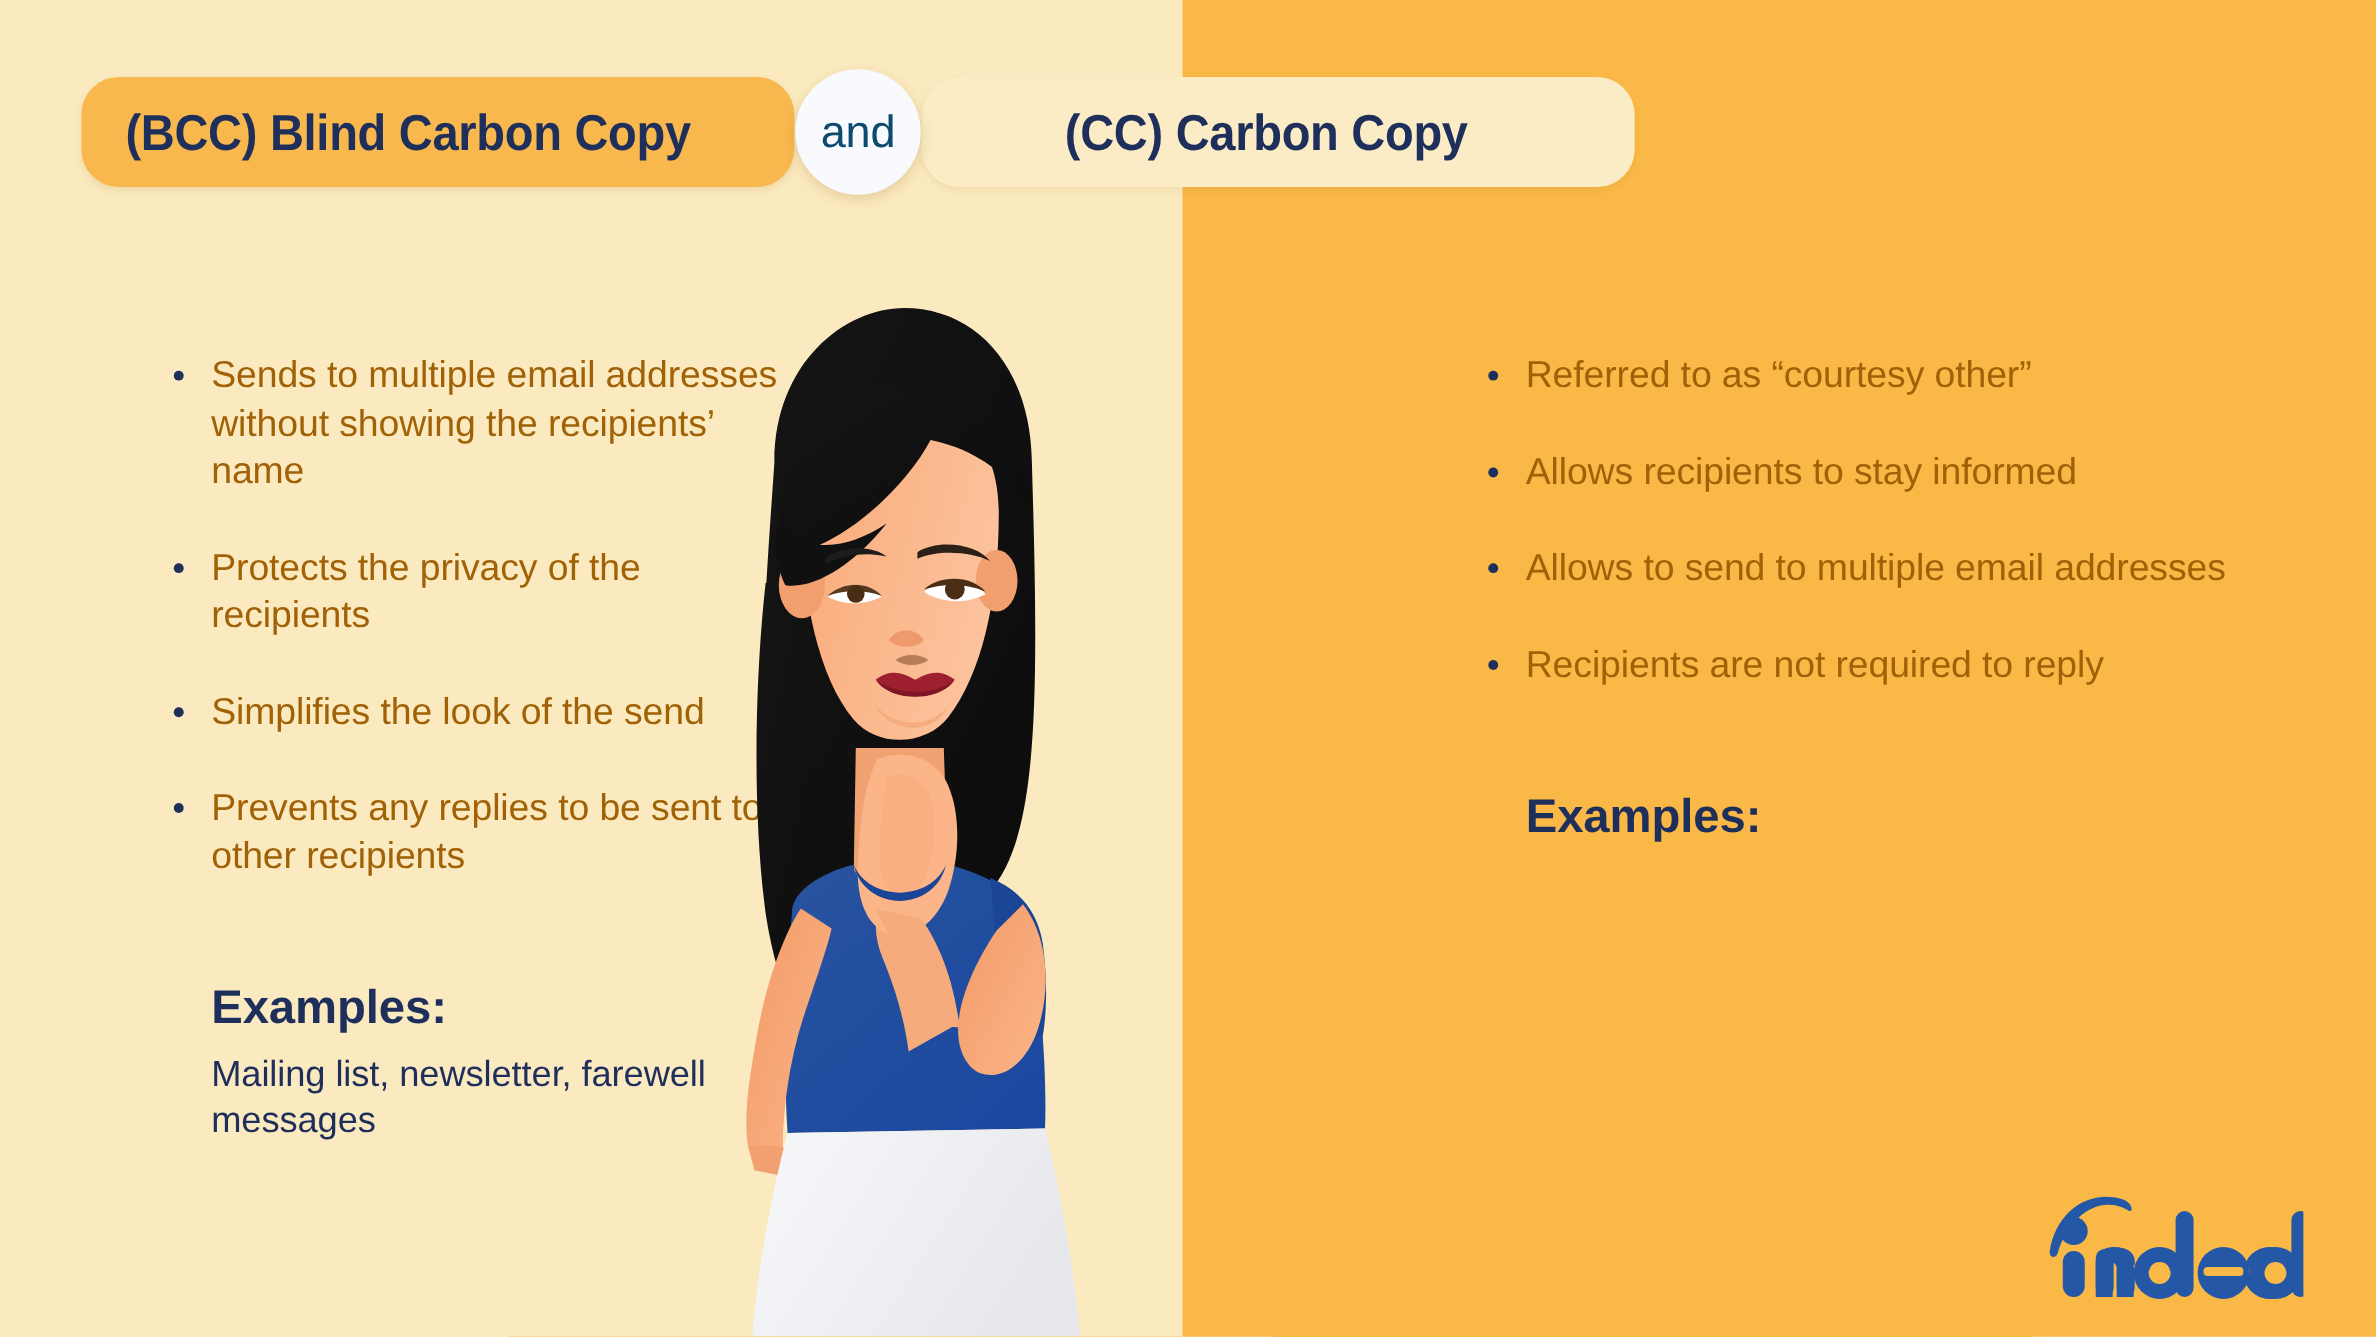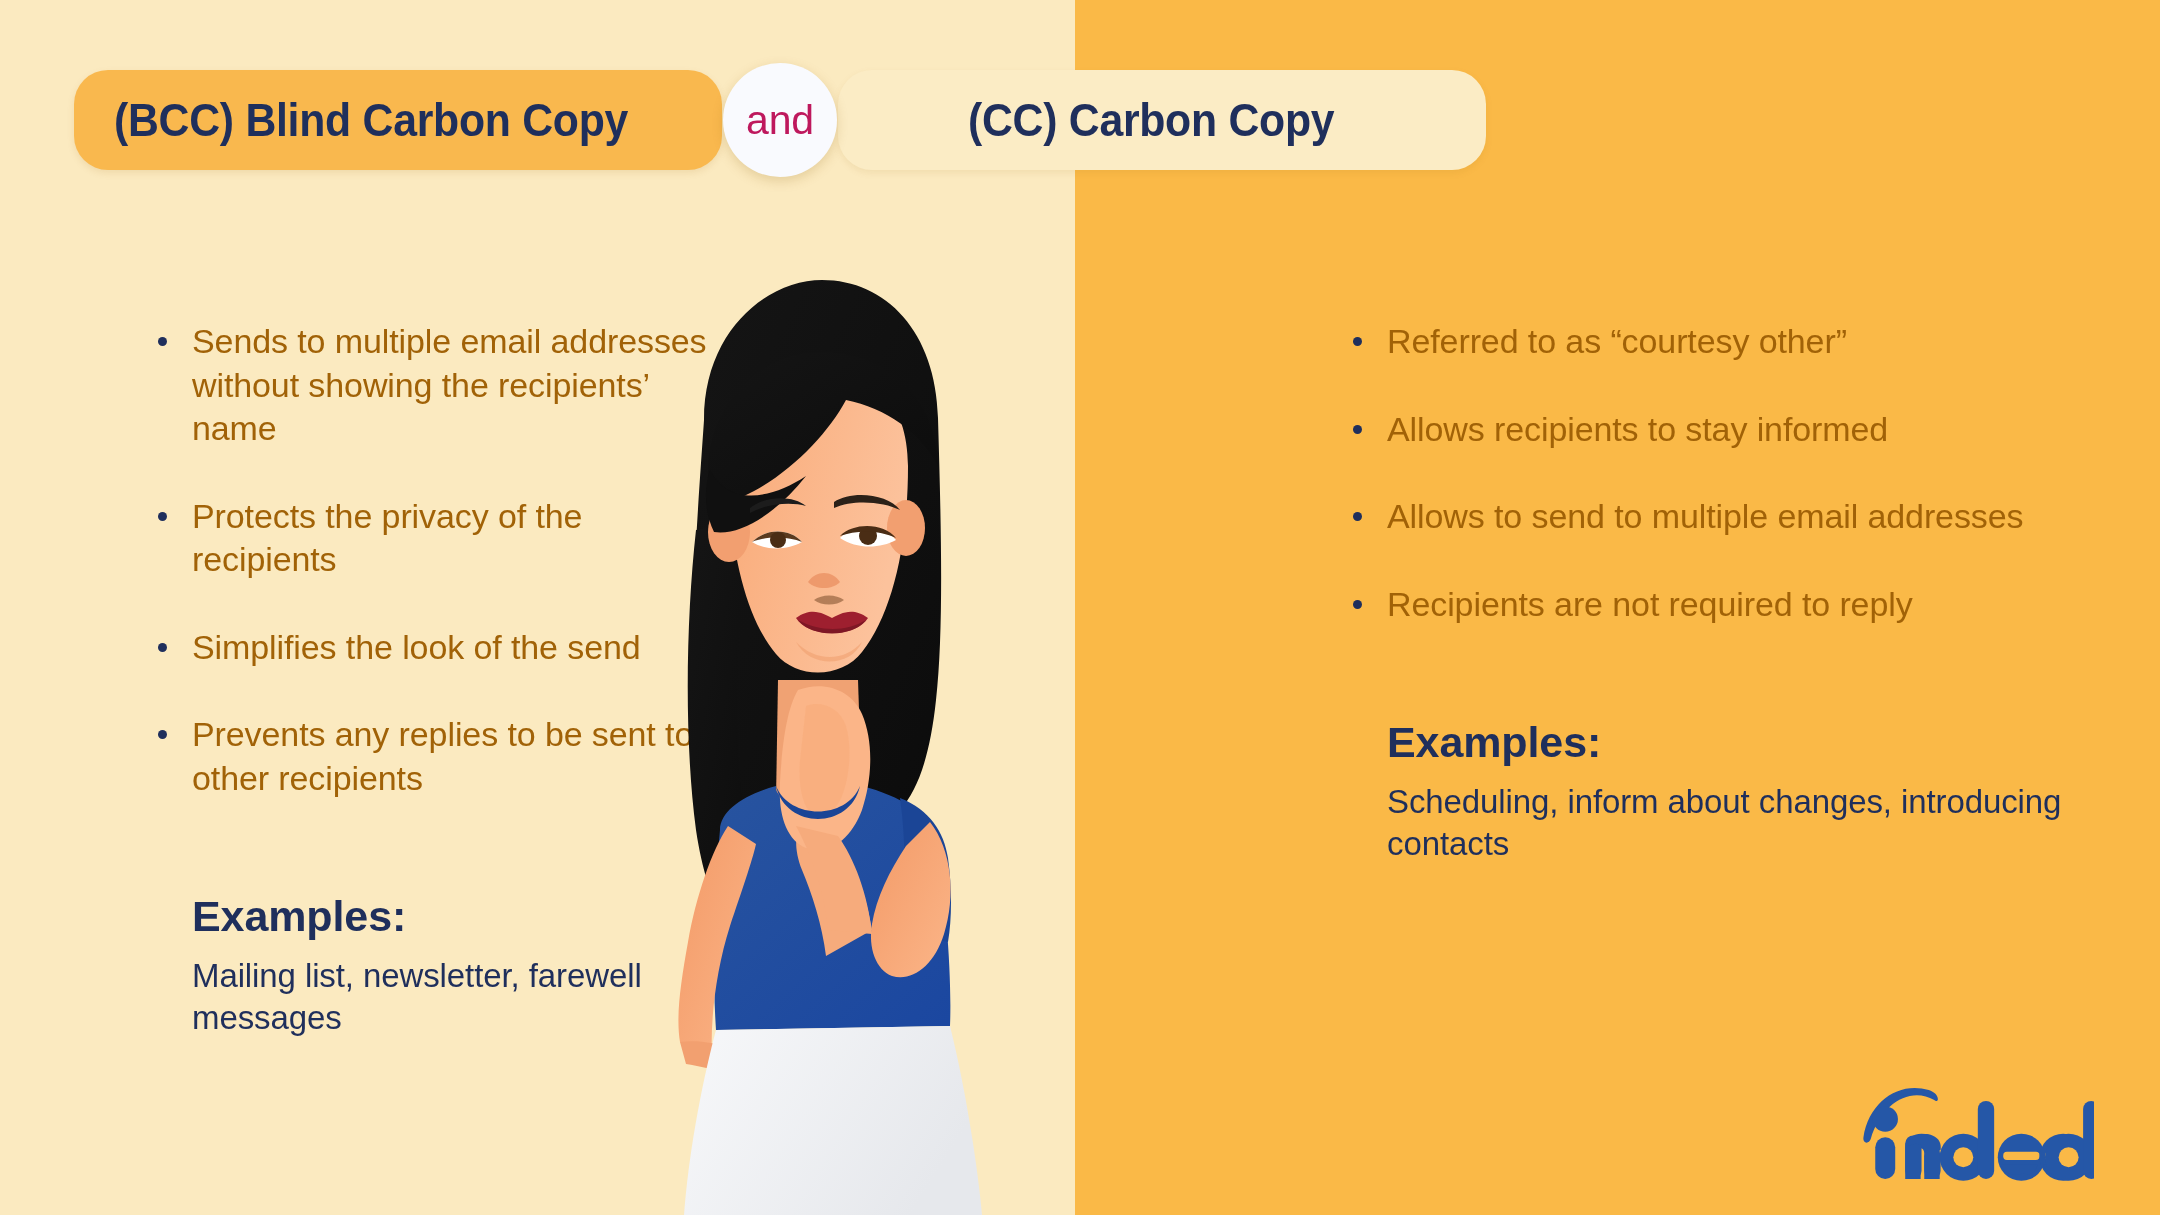--- a/index.html
+++ b/index.html
@@ -48,21 +48,21 @@
   
   .and-bubble{
     position:absolute;left:723px;top:63px;
     width:114px;height:114px;border-radius:50%;
     background:#f9fafe;
     display:flex;align-items:center;justify-content:center;
     box-shadow:0 4px 12px rgba(150,105,25,.22);
     z-index:6;
   }
   .and-bubble span{
-    color:#be185d;font-size:41px;font-weight:normal;letter-spacing:-0.2px;
+    color:#0c4a6e;font-size:41px;font-weight:normal;letter-spacing:-0.2px;
   }
 
   
   .col{position:absolute;top:0;}
   .col-left{left:150px;top:320px;width:560px;}
   .col-right{left:1345px;top:320px;width:720px;}
 
   ul.bullets{list-style:none;margin:0;padding:0;}
   ul.bullets li{
     position:relative;
@@ -131,21 +131,20 @@
 
   <div class="col col-right">
     <ul class="bullets">
       <li>Referred to as “courtesy other”</li>
       <li>Allows recipients to stay informed</li>
       <li>Allows to send to multiple email addresses</li>
       <li>Recipients are not required to reply</li>
     </ul>
     <div class="examples">
       <div class="examples-heading">Examples:</div>
-      <div class="examples-body">Scheduling, inform about changes, introducing contacts</div>
     </div>
   </div>
 
   <svg class="woman" viewBox="0 0 420 945">
     <defs>
       <linearGradient id="skinG" x1="0" y1="0" x2="1" y2="0.4">
         <stop offset="0" stop-color="#f9a976"></stop>
         <stop offset="1" stop-color="#fcc29c"></stop>
       </linearGradient>
       <linearGradient id="armG" x1="0" y1="0" x2="1" y2="1">

